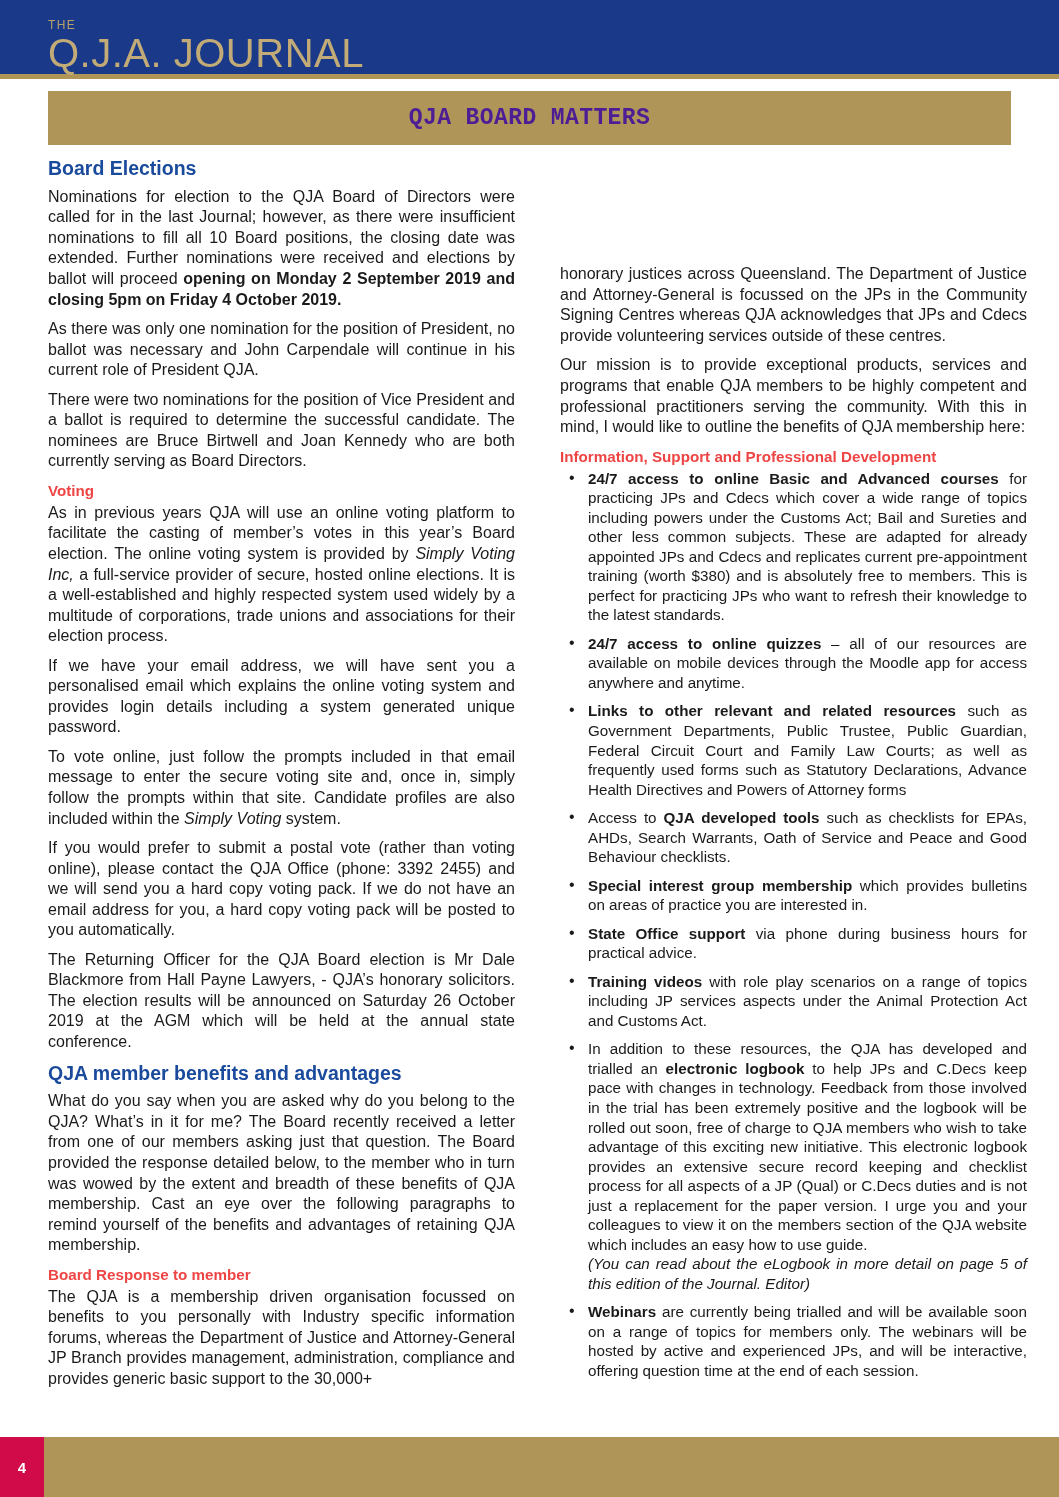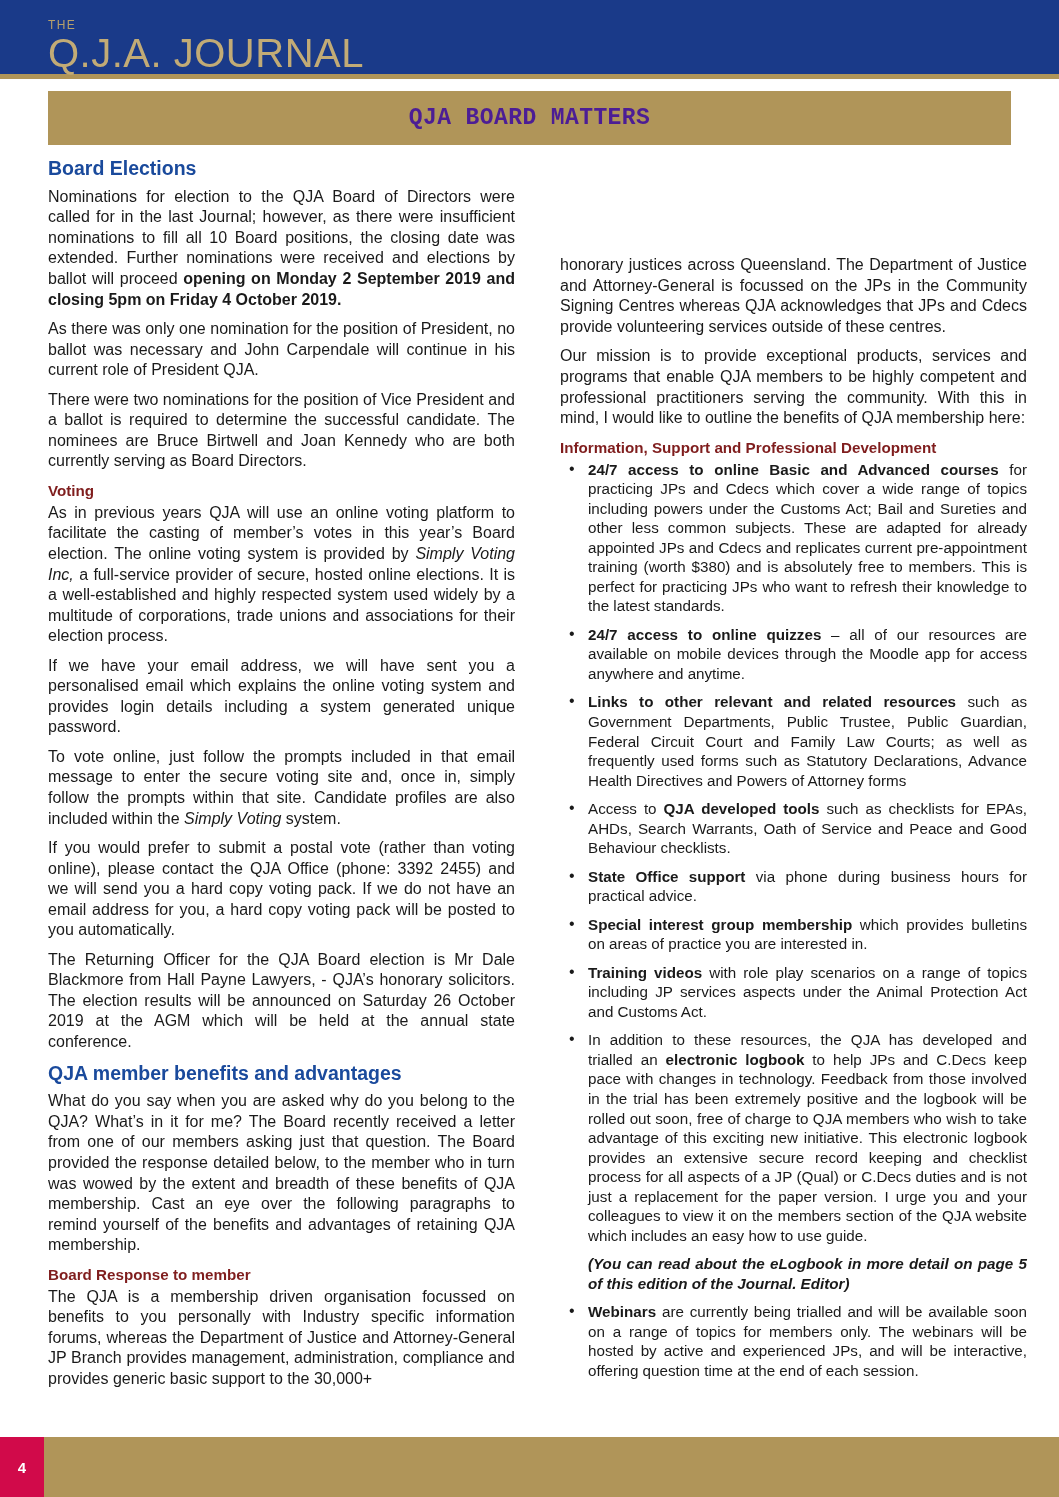--- a/index.html
+++ b/index.html
@@ -83,21 +83,21 @@
 
   h2.blue-head {
     color: #1a4a9c;
     font-size: 19.5px;
     font-weight: bold;
     margin: 0 0 6px 0;
     line-height: 1.22;
     font-family: "Liberation Sans", sans-serif;
   }
   h3.sub-head {
-    color: #7f1d1d;
+    color: #ef4444;
     font-size: 15.2px;
     font-weight: bold;
     margin: 9px 0 3px 0;
     line-height: 1.25;
     font-family: "Liberation Sans", sans-serif;
   }
   p.body {
     font-size: 16px;
     line-height: 1.285;
     margin: 0 0 9px 0;
@@ -125,23 +125,22 @@
   ul.bullets > li:before {
     content: "\2022";
     position: absolute;
     left: 9px;
     top: -1px;
     font-size: 16px;
     line-height: 1.285;
   }
   li .sub-para {
     display: block;
-    margin-top: 9px;
+    margin-top: 0;
     font-style: italic;
-    font-weight: bold;
   }
   b, strong { font-weight: bold; }
   i, em { font-style: italic; }
 
   
   .footer {
     position: absolute;
     left: 0;
     bottom: 0;
     width: 1059px;
@@ -234,22 +233,22 @@
 
     <p class="body">Our mission is to provide exceptional products, services and programs that enable QJA members to be highly competent and professional practitioners serving the community. With this in mind, I would like to outline the benefits of QJA membership here:</p>
 
     <h3 class="sub-head">Information, Support and Professional Development</h3>
 
     <ul class="bullets" id="benefits-list">
         <li><b>24/7 access to online Basic and Advanced courses</b><span> for practicing JPs and Cdecs which cover a wide range of topics including powers under the Customs Act; Bail and Sureties and other less common subjects. These are adapted for already appointed JPs and Cdecs and replicates current pre-appointment training (worth $380) and is absolutely free to members. This is perfect for practicing JPs who want to refresh their knowledge to the latest standards.</span></li>
         <li><b>24/7 access to online quizzes</b><span> – all of our resources are available on mobile devices through the Moodle app for access anywhere and anytime.</span></li>
         <li><b>Links to other relevant and related resources</b><span> such as Government Departments, Public Trustee, Public Guardian, Federal Circuit Court and Family Law Courts; as well as frequently used forms such as Statutory Declarations, Advance Health Directives and Powers of Attorney forms</span></li>
         <li><span>Access to </span><b>QJA developed tools</b><span> such as checklists for EPAs, AHDs, Search Warrants, Oath of Service and Peace and Good Behaviour checklists.</span></li>
+        <li><b>Special interest group membership</b><span> which provides bulletins on areas of practice you are interested in.</span></li>
         <li><b>State Office support</b><span> via phone during business hours for practical advice.</span></li>
-        <li><b>Special interest group membership</b><span> which provides bulletins on areas of practice you are interested in.</span></li>
         <li><b>Training videos</b><span> with role play scenarios on a range of topics including JP services aspects under the Animal Protection Act and Customs Act.</span></li>
         <li><span>In addition to these resources, the QJA has developed and trialled an </span><b>electronic logbook</b><span> to help JPs and C.Decs keep pace with changes in technology. Feedback from those involved in the trial has been extremely positive and the logbook will be rolled out soon, free of charge to QJA members who wish to take advantage of this exciting new initiative. This electronic logbook provides an extensive secure record keeping and checklist process for all aspects of a JP (Qual) or C.Decs duties and is not just a replacement for the paper version. I urge you and your colleagues to view it on the members section of the QJA website which includes an easy how to use guide.</span><span class="sub-para">(You can read about the eLogbook in more detail on page 5 of this edition of the Journal. Editor)</span></li>
         <li><b>Webinars</b><span> are currently being trialled and will be available soon on a range of topics for members only. The webinars will be hosted by active and experienced JPs, and will be interactive, offering question time at the end of each session.</span></li>
       </ul>
   </div>
 </div>
 
 <div class="footer">
   <div class="footer-pagebox">
     <span class="footer-pagenum">4</span>

